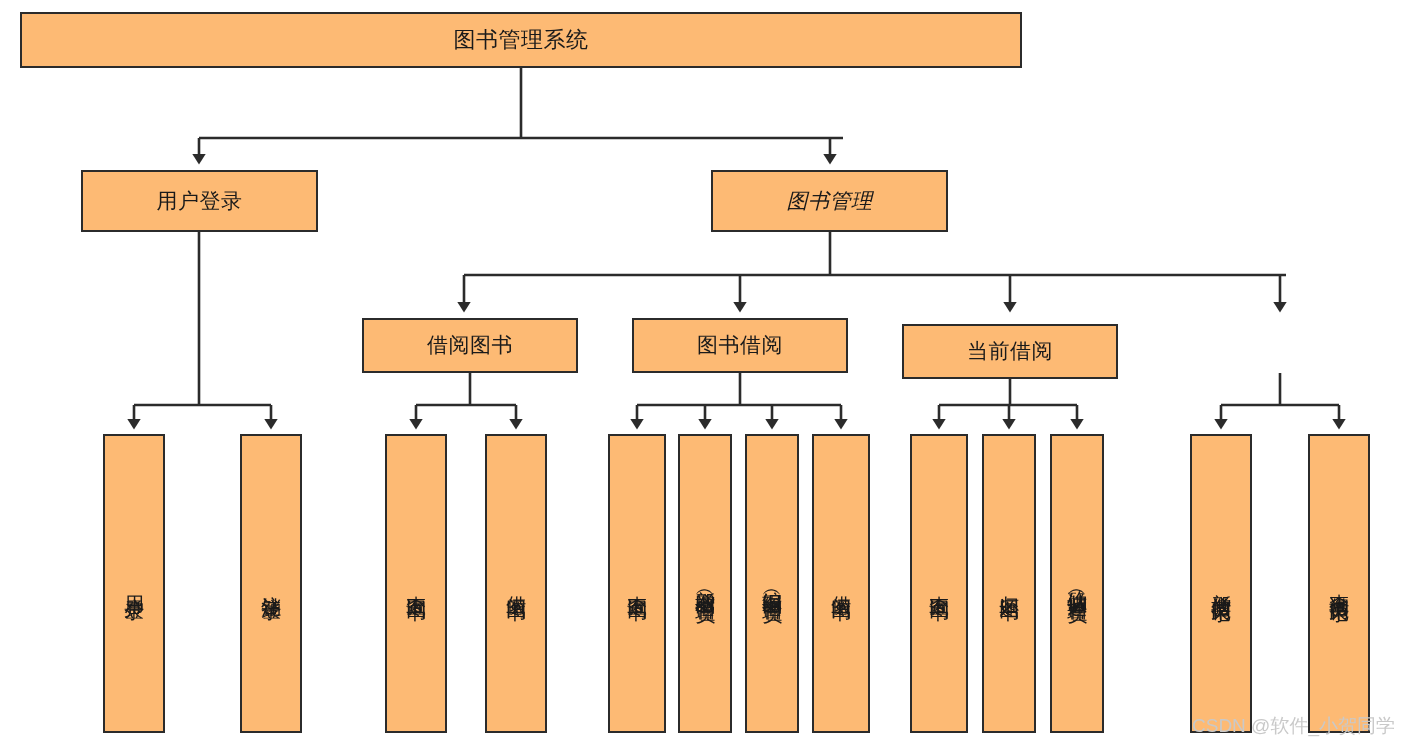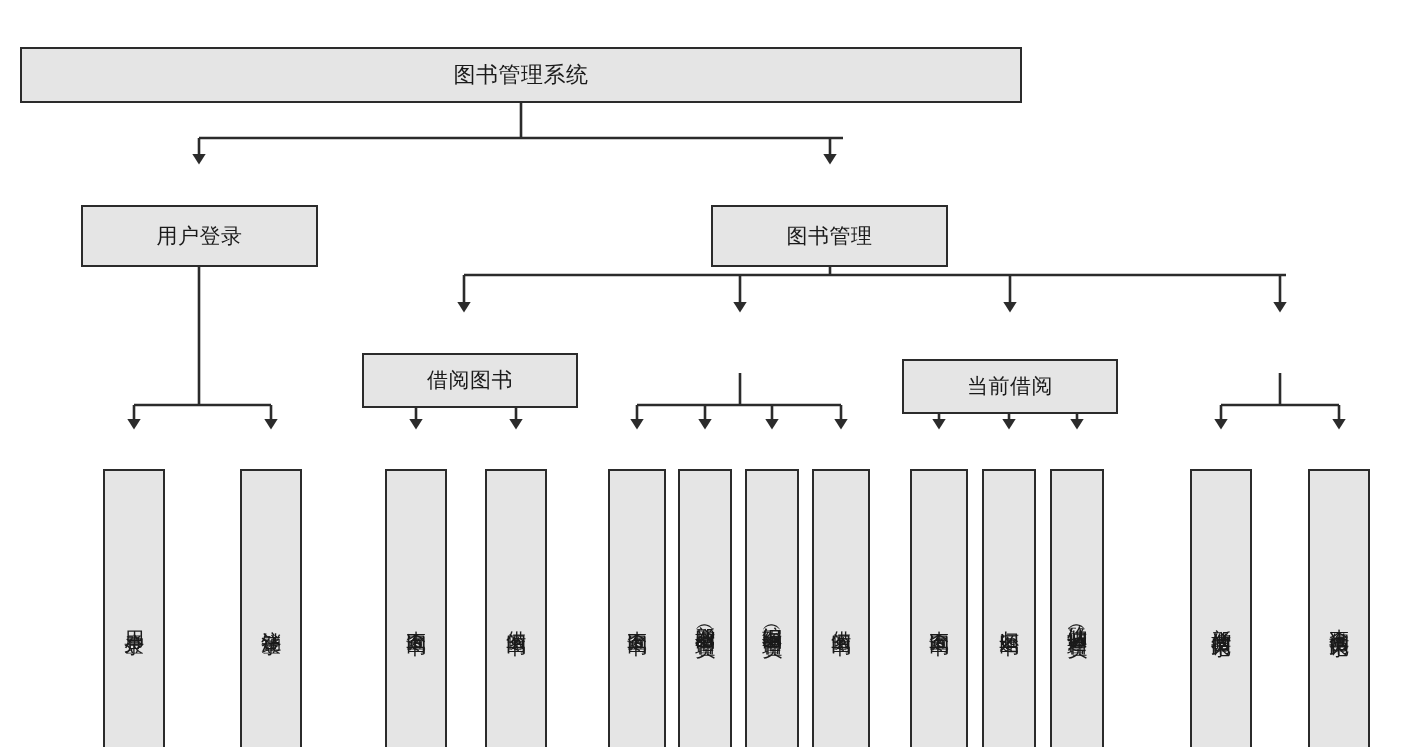--- a/index.html
+++ b/index.html
@@ -10,28 +10,27 @@
     font-family:"Liberation Sans","DejaVu Sans",sans-serif;
     overflow:hidden;
     position:relative;
   }
   #diagram{
     position:absolute;left:0;top:0;width:1405px;height:747px;
   }
   .node{
     position:absolute;
     box-sizing:border-box;
-    background:#e5e5e5;
+    background:#fdba74;
     border:2px solid #2b2b2b;
     display:flex;
     align-items:center;
     justify-content:center;
     color:#1a1a1a;
     z-index:3;
-    margin-top:35px;
   }
   .node .lbl{
     display:block;
     text-align:center;
     line-height:1.05;
     letter-spacing:0.5px;
   }
   
   .node.h .lbl{
     font-size:21px;
@@ -120,26 +119,29 @@
     </g>
   </svg>
 
   <div class="node h root" style="left:20px;top:12px;width:1002px;height:56px;">
     <span class="lbl">图书管理系统</span>
   </div>
 
   <div class="node h" style="left:81px;top:170px;width:237px;height:62px;">
     <span class="lbl">用户登录</span>
   </div>
-  <div class="node h" style="left:711px;top:170px;width:237px;height:62px;">
+  <div class="node h" style="left:711px;top:170px;width:237px;height:62px;font-style:italic;">
     <span class="lbl">图书管理</span>
   </div>
 
   <div class="node h" style="left:362px;top:318px;width:216px;height:55px;">
     <span class="lbl">借阅图书</span>
+  </div>
+  <div class="node h" style="left:632px;top:318px;width:216px;height:55px;">
+    <span class="lbl">图书借阅</span>
   </div>
   <div class="node h" style="left:902px;top:324px;width:216px;height:55px;">
     <span class="lbl">当前借阅</span>
   </div>
 
   <div class="node v" style="left:103px;top:434px;width:62px;height:299px;">
     <span class="lbl">用户登录</span>
   </div>
   <div class="node v" style="left:240px;top:434px;width:62px;height:299px;">
     <span class="lbl">注销登录</span>
@@ -175,14 +177,15 @@
     <span class="lbl">确认归还（管理员）</span>
   </div>
 
   <div class="node v" style="left:1190px;top:434px;width:62px;height:299px;">
     <span class="lbl">新增借阅记录</span>
   </div>
   <div class="node v" style="left:1308px;top:434px;width:62px;height:299px;">
     <span class="lbl">查询借阅记录</span>
   </div>
 
+  <div class="watermark" style="left:1192px;top:713px;">CSDN @软件_小贺同学</div>
 
 </div>
 
 </body></html>

